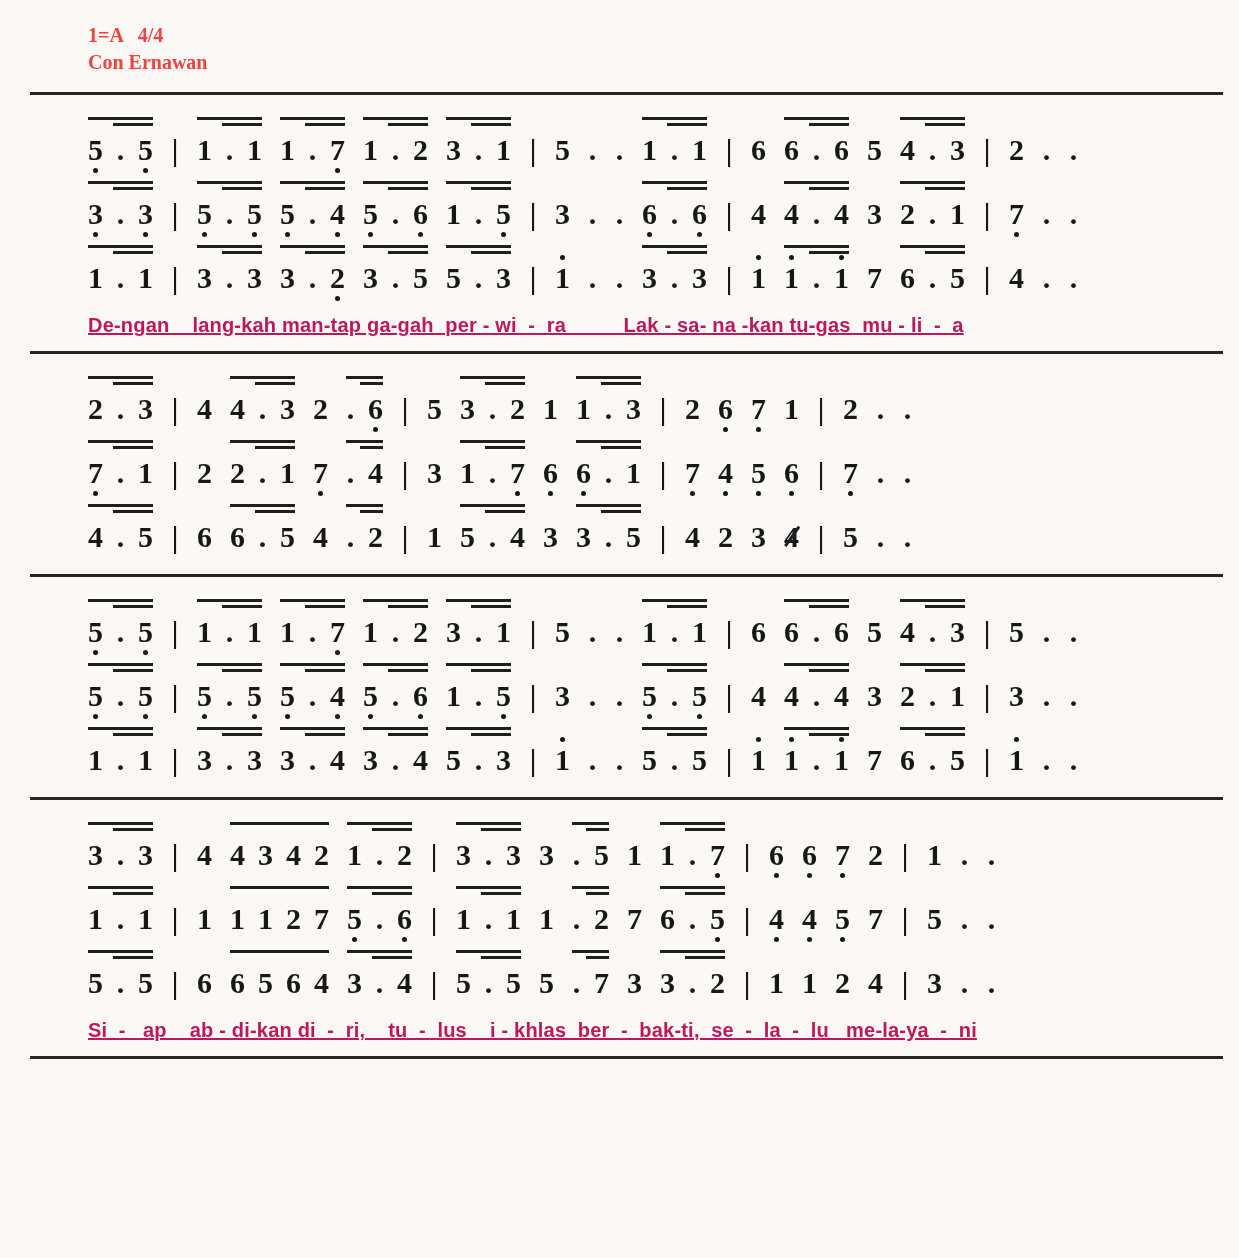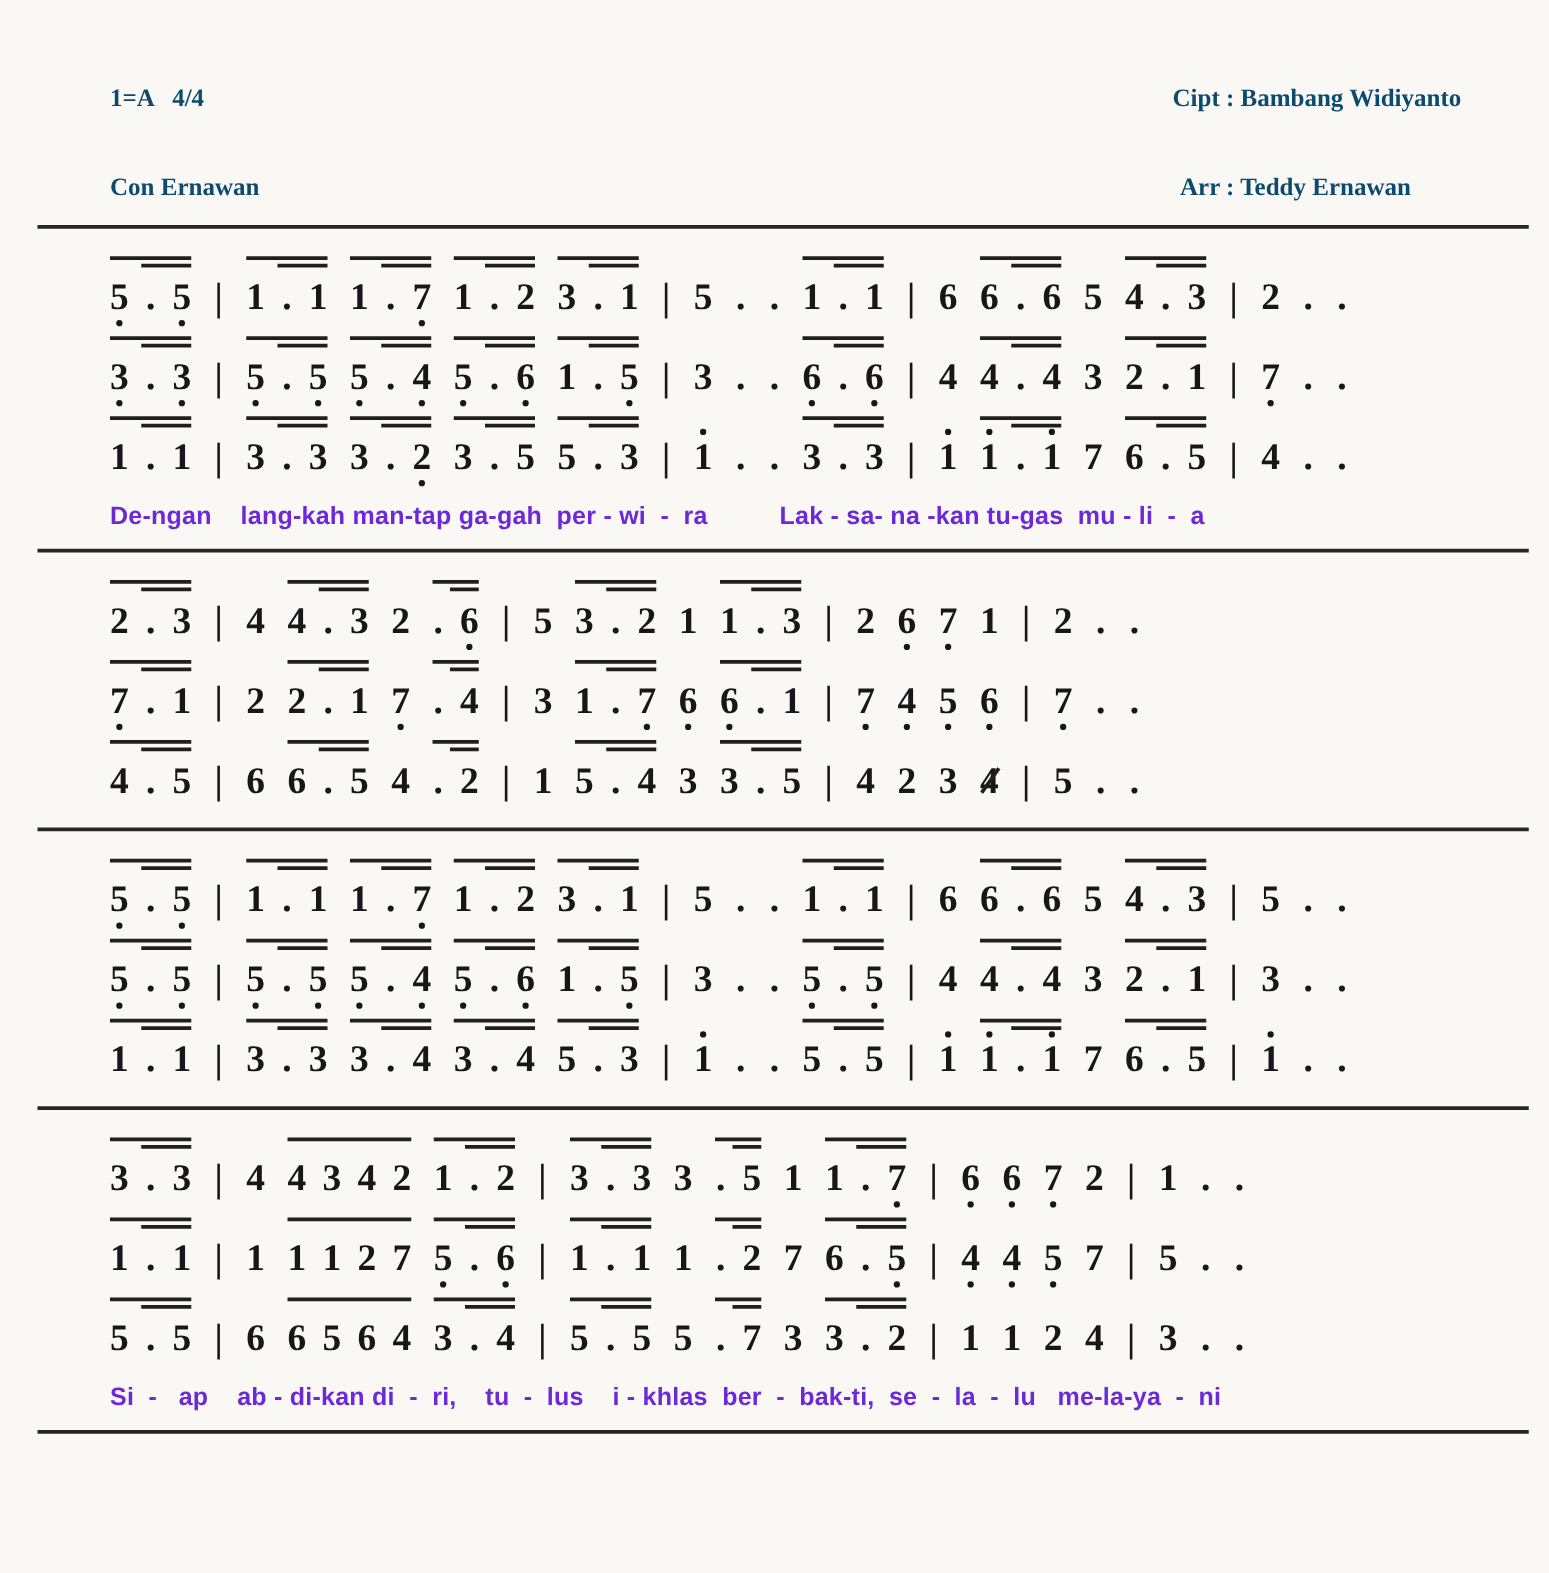--- a/index.html
+++ b/index.html
@@ -3,22 +3,22 @@
 <meta charset="utf-8">
 <style>
   html,body{margin:0;padding:0;}
   body{width:1239px;height:1258px;background:#f9f8f4;overflow:hidden;
        font-family:"Liberation Serif",serif;}
   .page{width:1239px;height:1258px;box-sizing:border-box;padding-top:14px;}
 
   
   .header{display:flex;justify-content:space-between;align-items:flex-start;
           padding:8px 70px 6px 88px;}
-  .hdr-left div,.hdr-right div{font:700 20px "Liberation Serif",serif;color:#0c4a6e;
-          white-space:pre;line-height:1.35;margin-top:44px;}
+  .hdr-left div,.hdr-right div{font:700 20px "Liberation Serif",serif;color:#ef4444;
+          white-space:pre;line-height:1.35;}
   .hdr-right div:last-child{padding-left:6px;}
 
   
   .rule{height:3px;background:#262626;margin:10px 16px 4px 30px;}
 
   
   .system{padding:16px 0 0 88px;}
   .note-line{display:flex;align-items:flex-end;gap:18px;margin-bottom:2px;}
   .tok{position:relative;display:inline-block;text-align:center;min-width:13px;
        font:700 30px "Liberation Serif",serif;color:#171717;line-height:1;
@@ -31,37 +31,33 @@
   .oct.high{top:12px;}
   .group{position:relative;display:inline-flex;gap:13px;}
   .group::before{content:'';position:absolute;top:2px;left:0;right:0;height:3px;
        background:#1f1f1f;}
   .group.b2::after{content:'';position:absolute;top:8px;left:38%;right:0;height:3px;
        background:#1f1f1f;}
   .tok.strike::after{content:'';position:absolute;left:-4px;top:33px;width:24px;
        height:2.5px;background:#1f1f1f;transform:rotate(-55deg);}
 
   
-  .lyrics{font:700 20px "Liberation Sans",sans-serif;color:#6d28d9;
-          white-space:pre;margin:9px 0 14px;letter-spacing:.2px;}
+  .lyrics{font:700 20px "Liberation Sans",sans-serif;color:#be185d;
+          white-space:pre;margin:9px 0 14px;letter-spacing:.2px;text-decoration:underline;}
 </style>
 </head>
 <body>
 
 <div class="page">
 
   <div class="header">
     <div class="hdr-left">
       <div>1=A   4/4</div>
       <div>Con Ernawan</div>
     </div>
-    <div class="hdr-right">
-      <div>Cipt : Bambang Widiyanto</div>
-      <div>Arr : Teddy Ernawan</div>
-    </div>
   </div>
 
   <div class="rule"></div>
 
   <div>
       <div class="system">
         <div class="note-line">
           <span class="group b2">
             <span class="tok">5<i class="oct low"></i></span>
             <span class="tok sus">.</span>

